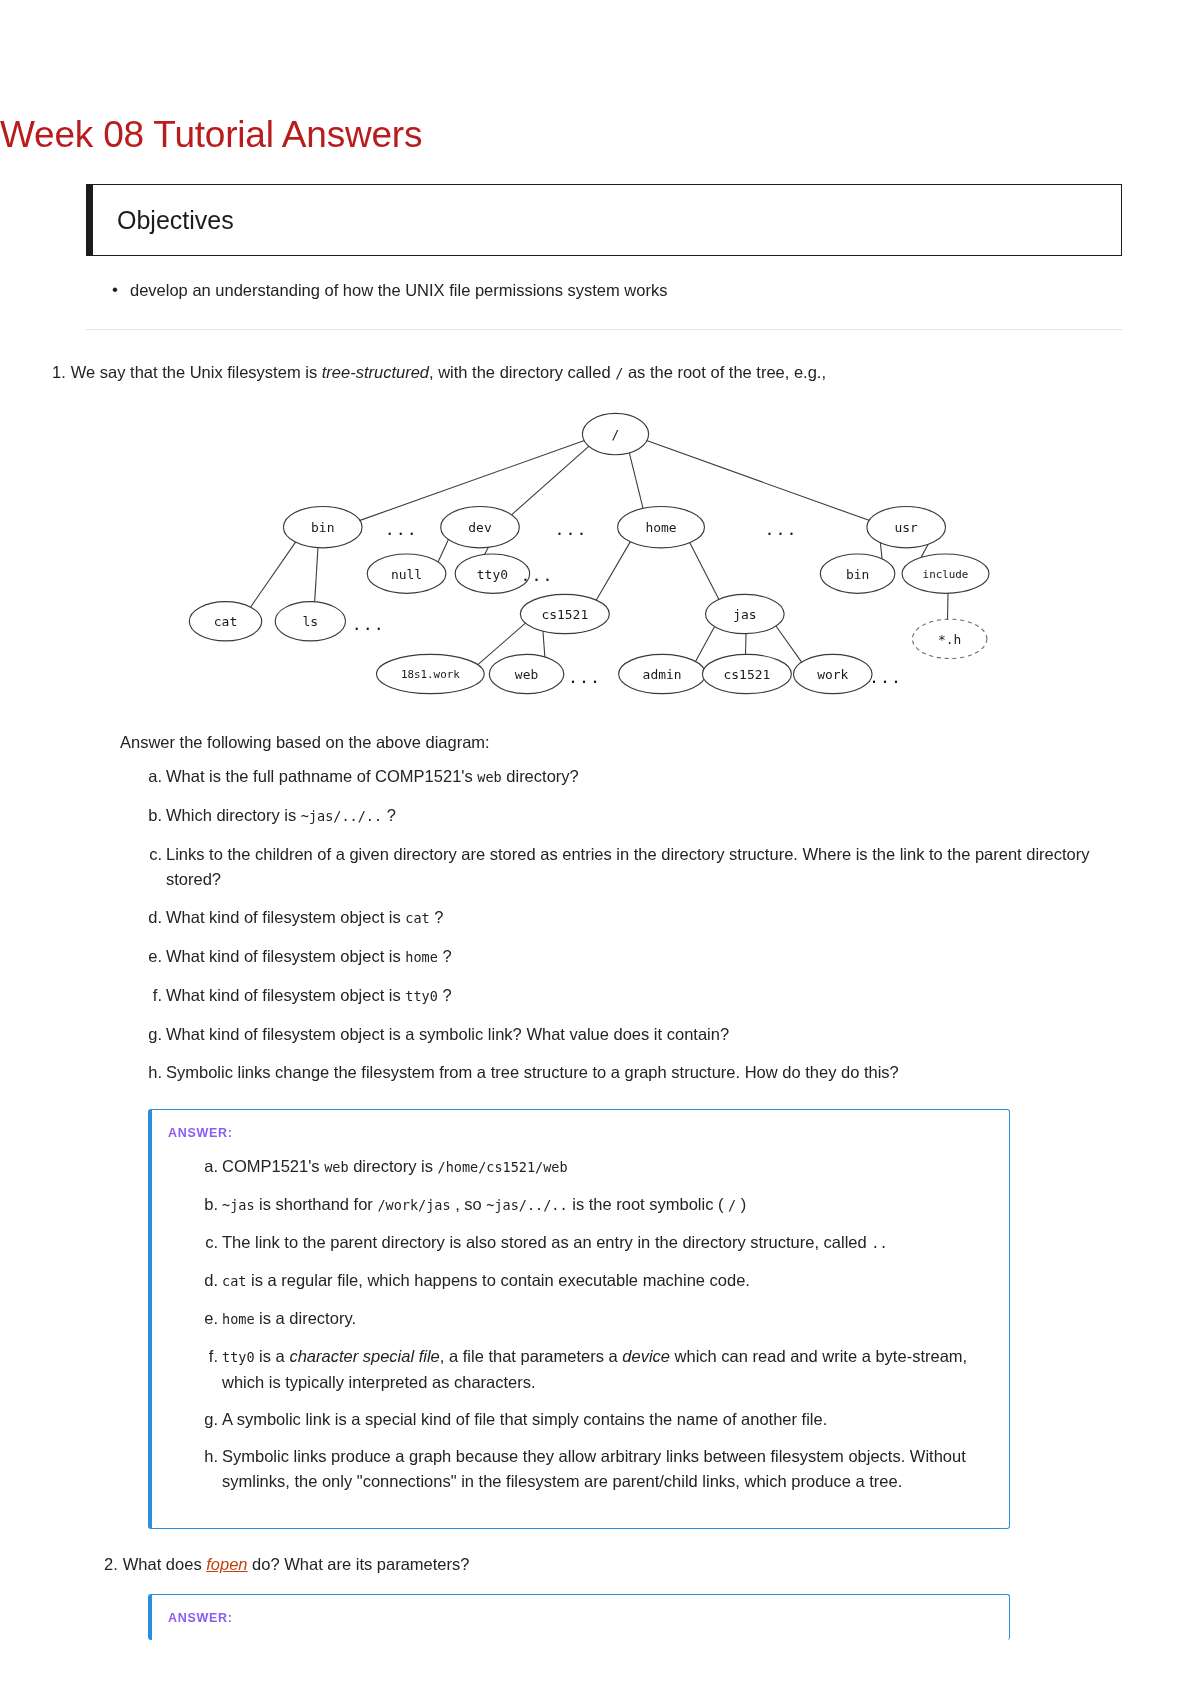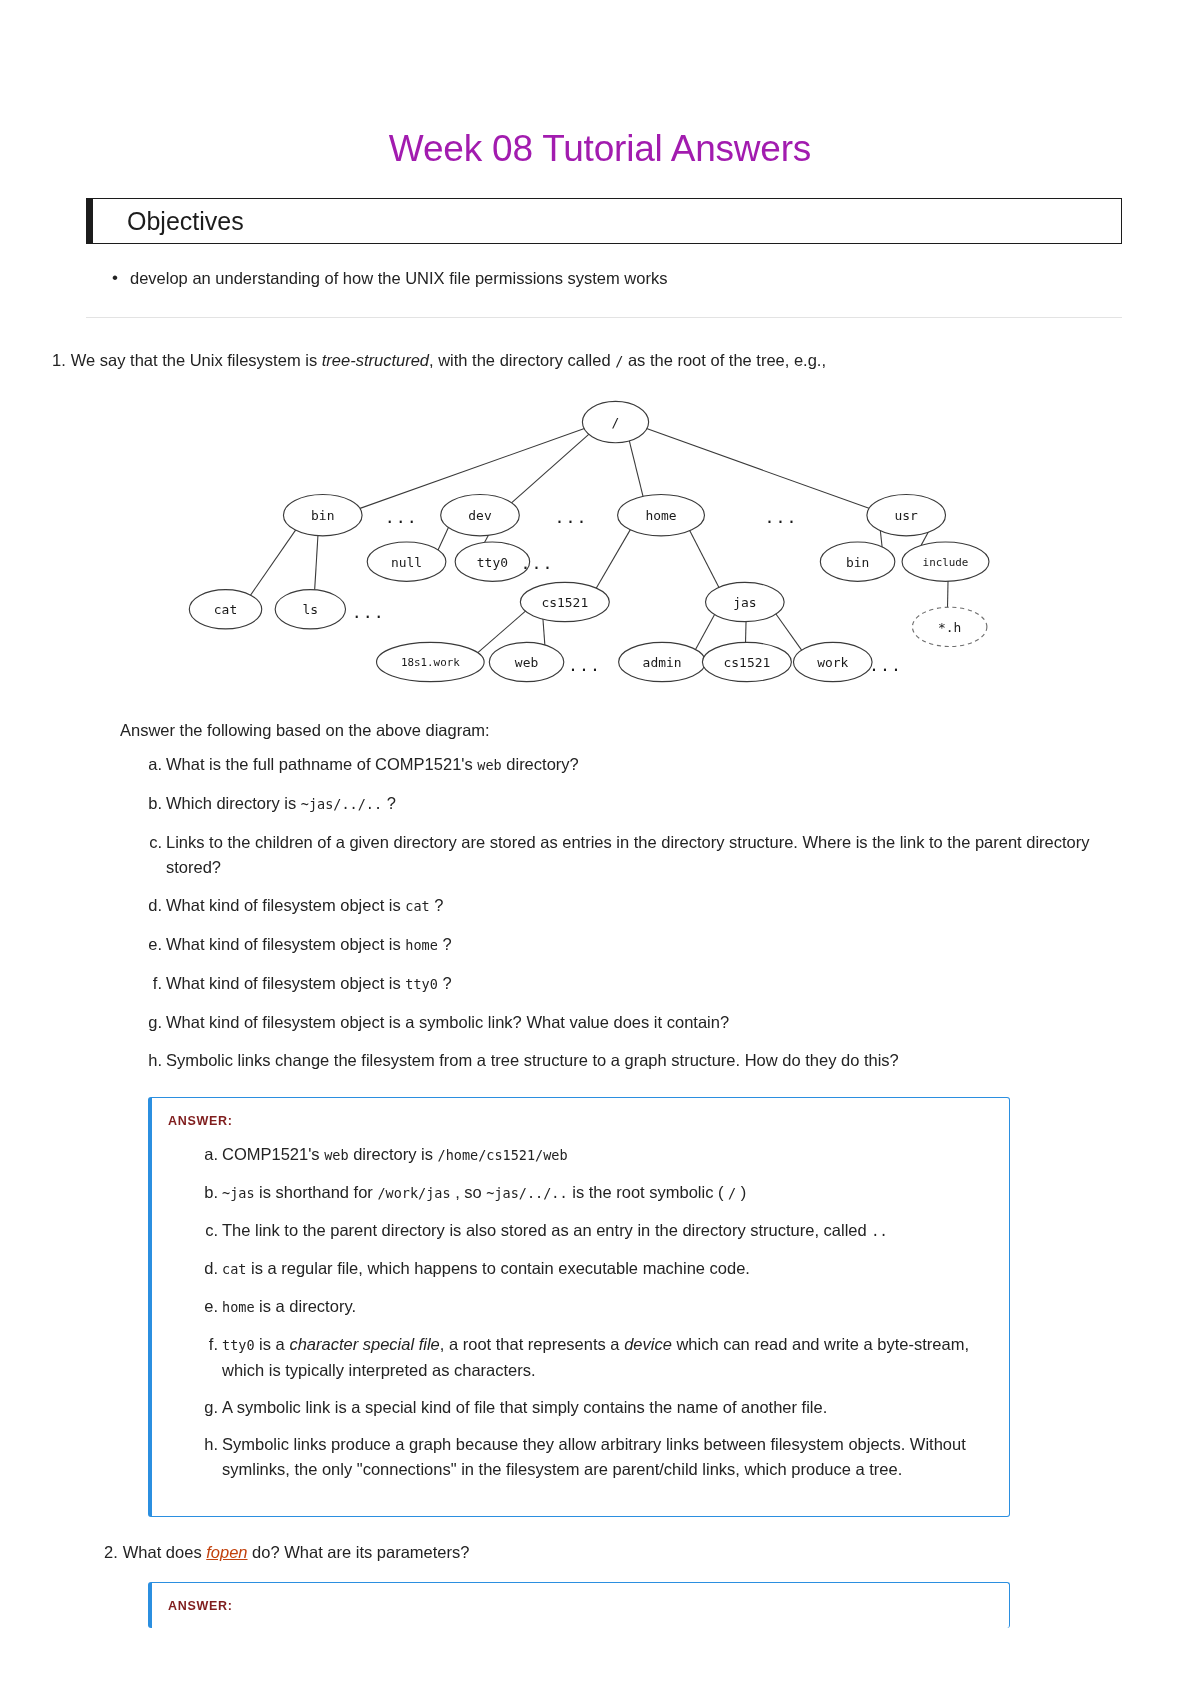--- a/index.html
+++ b/index.html
@@ -11,37 +11,36 @@
   body {
     font-family: "Liberation Sans", sans-serif;
     color: #1a1a1a;
     width: 1200px;
     min-height: 1698px;
     position: relative;
   }
   .page { width: 1200px; padding: 0; }
 
   .doc-title {
-    text-align: center;
     font-size: 37px;
     font-weight: 400;
-    color: #a21caf;
-    margin: 14px;
+    color: #b91c1c;
+    margin: 0;
     padding: 114px 0 0 0;
     letter-spacing: -0.2px;
   }
 
   .objectives-box {
     margin: 28px 78px 0 86px;
     border: 1.4px solid #1c1c1c;
     border-left: 7px solid #1c1c1c;
-    height: 46px;
+    height: 72px;
     display: flex;
     align-items: center;
-    padding-left: 34px;
+    padding-left: 24px;
   }
   .objectives-title {
     font-size: 25px;
     font-weight: 400;
     color: #1c1c1c;
   }
 
   ul.obj-list {
     margin: 22px 0 0 0;
     padding: 0 0 0 112px;
@@ -142,21 +141,21 @@
     margin: 24px 190px 0 148px;
     border: 1.6px solid #2b8fe0;
     border-left: 4px solid #2b8fe0;
     border-radius: 3px;
     padding: 16px 20px 22px 16px;
     background: #ffffff;
   }
   .answer-label {
     font-size: 12.5px;
     letter-spacing: 0.7px;
-    color: #7f1d1d;
+    color: #8b5cf6;
     font-weight: 700;
     margin-bottom: 10px;
   }
   .answer-box ol.alpha {
     padding: 0 10px 0 28px;
     margin-top: 14px;
   }
   .answer-box ol.alpha > li { margin-bottom: 12px; }
 
   .q2-wrap { margin-top: 26px; }
@@ -320,21 +319,21 @@
       </ol>
 
     <div class="answer-box">
       <div class="answer-label">ANSWER:</div>
       <ol class="alpha" id="a1-items">
           <li><span>COMP1521's </span><code class="mono">web</code><span> directory is </span><code class="mono">/home/cs1521/web</code></li>
           <li><code class="mono">~jas</code><span> is shorthand for </span><code class="mono">/work/jas</code><span> , so </span><code class="mono">~jas/../..</code><span> is the root symbolic ( </span><code class="mono">/</code><span> )</span></li>
           <li><span>The link to the parent directory is also stored as an entry in the directory structure, called </span><code class="mono">..</code></li>
           <li><code class="mono">cat</code><span> is a regular file, which happens to contain executable machine code.</span></li>
           <li><code class="mono">home</code><span> is a directory.</span></li>
-          <li><code class="mono">tty0</code><span> is a </span><em class="it">character special file</em><span>, a root that represents a </span><em class="it">device</em><span> which can read and write a byte-stream, which is typically interpreted as characters.</span></li>
+          <li><code class="mono">tty0</code><span> is a </span><em class="it">character special file</em><span>, a file that parameters a </span><em class="it">device</em><span> which can read and write a byte-stream, which is typically interpreted as characters.</span></li>
           <li><span>A symbolic link is a special kind of file that simply contains the name of another file.</span></li>
           <li><span>Symbolic links produce a graph because they allow arbitrary links between filesystem objects. Without symlinks, the only "connections" in the filesystem are parent/child links, which produce a tree.</span></li>
         </ol>
     </div>
   </div>
 
   <div class="q2-wrap">
     <div class="q2-line">
       <span class="q-num">2.</span><span>What does </span><a class="link" href="#">fopen</a><span> do? What are its parameters?</span>
     </div>

